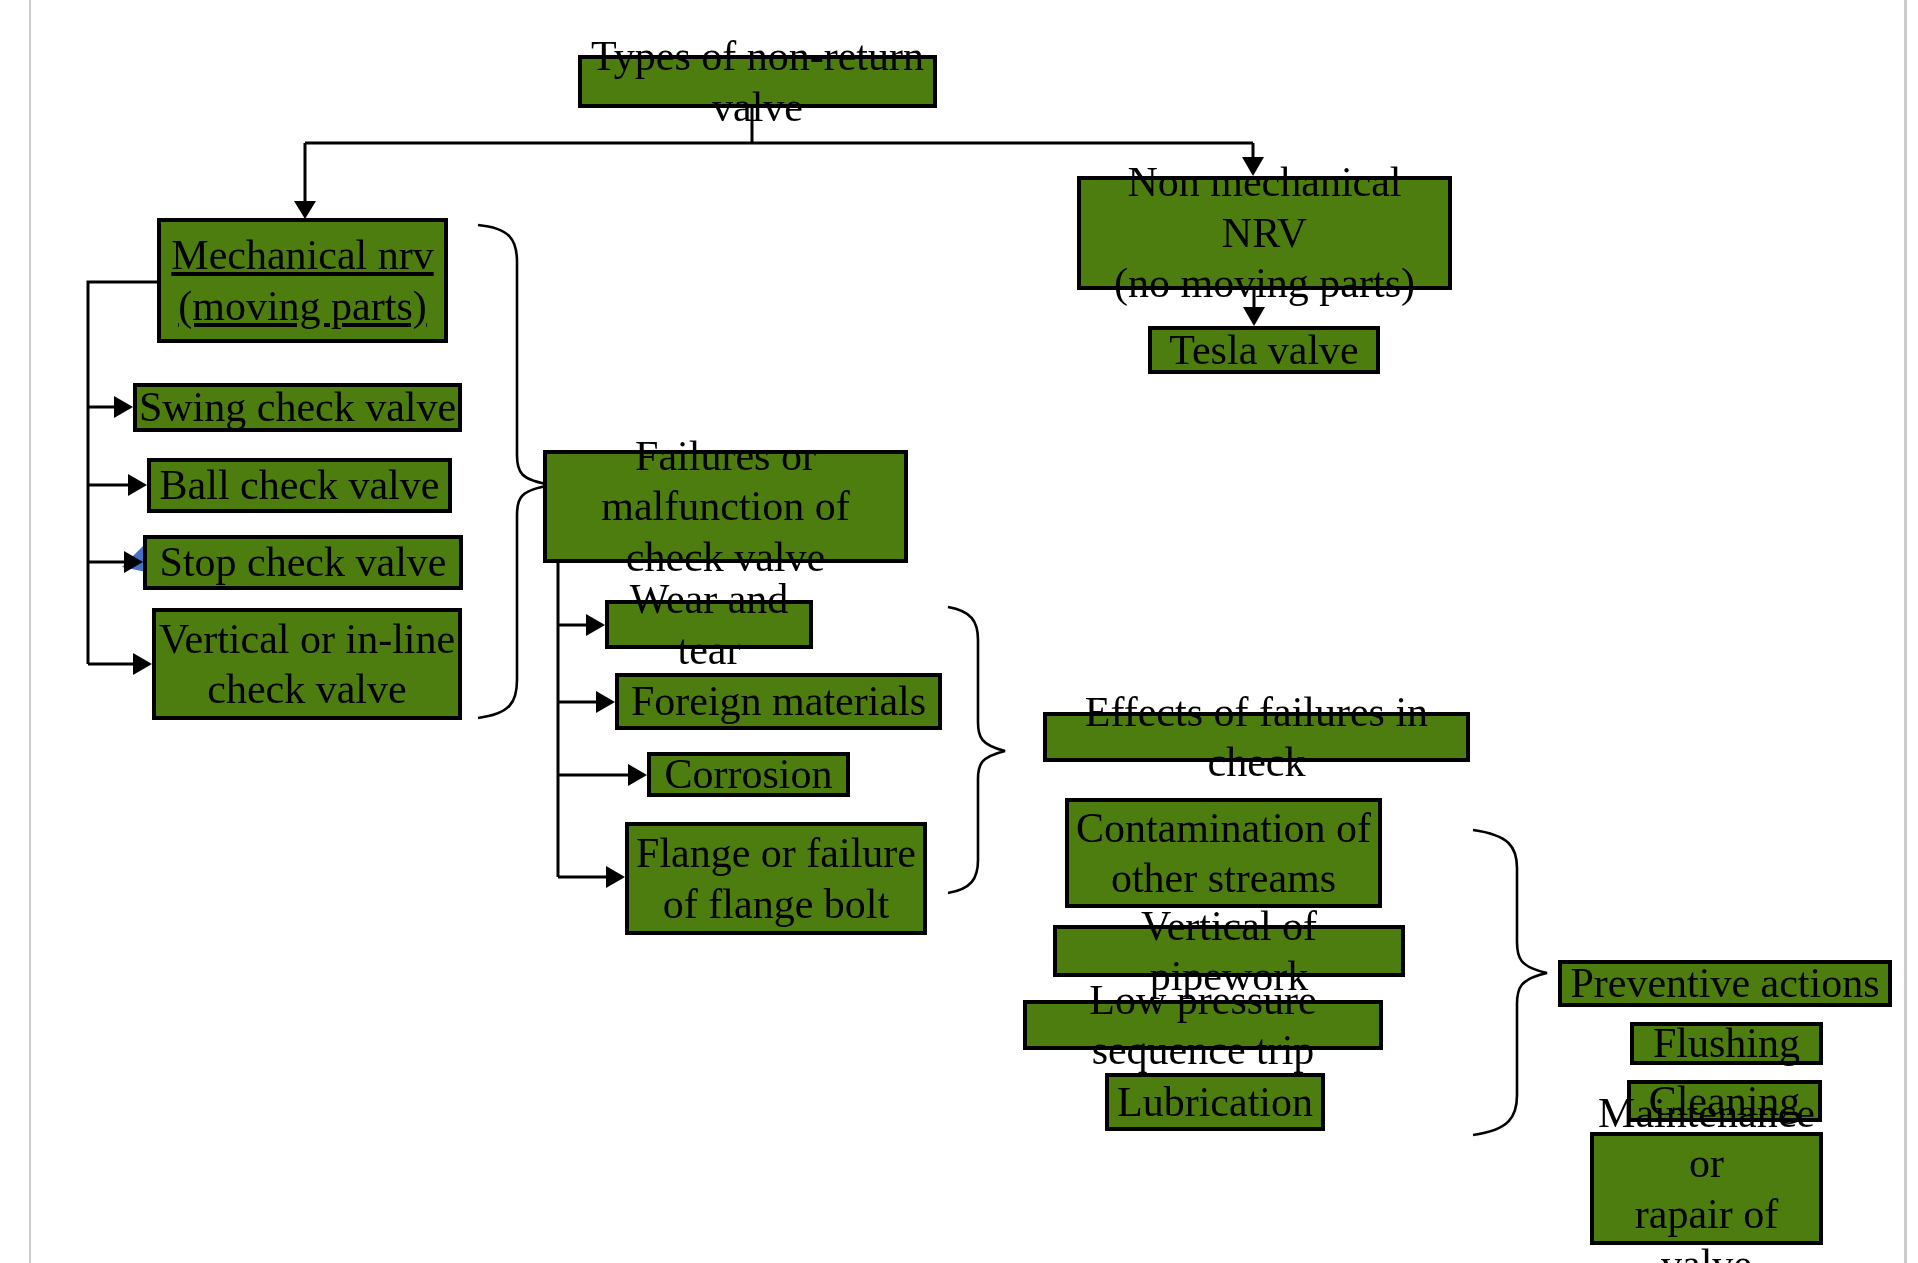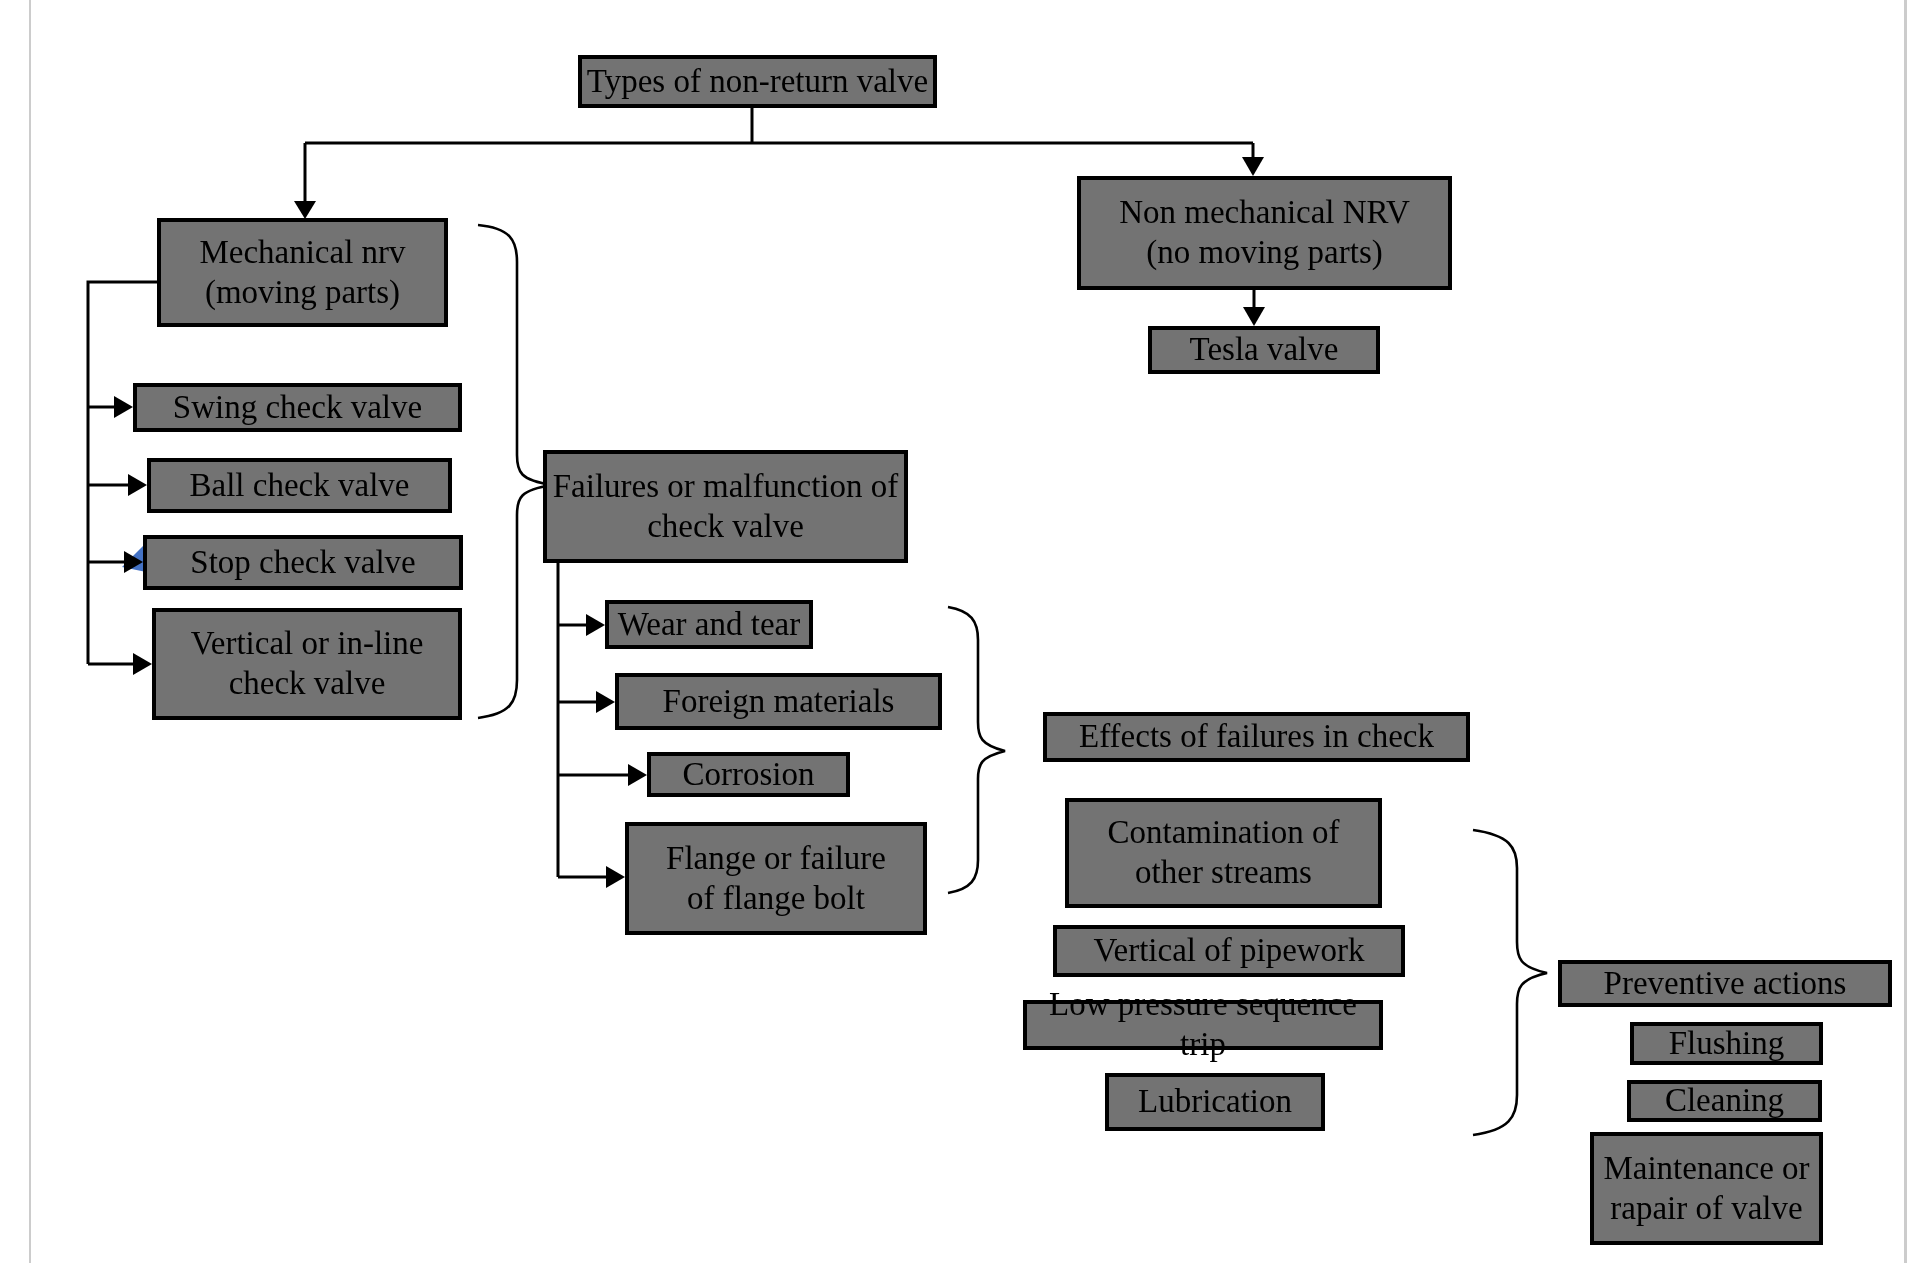--- a/index.html
+++ b/index.html
@@ -27,27 +27,27 @@
   svg.wires {
     position: absolute;
     left: 0; top: 0;
     width: 1918px;
     height: 1263px;
   }
   .node {
     position: absolute;
     box-sizing: border-box;
     border: 4px solid #000000;
-    background: #737373;
+    background: #4d7c0f;
     color: #000000;
     display: flex;
     align-items: center;
     justify-content: center;
     text-align: center;
-    font-size: 33px;
+    font-size: 42px;
     line-height: 1.2;
     white-space: pre-line;
   }
 </style>
 </head>
 <body>
 
 <div id="canvas">
 
   <div class="page-edge" id="edge-left"></div>
@@ -92,21 +92,21 @@
       <polygon points="133,653 133,675 152,664"></polygon>
       <polygon points="586,614 586,636 605,625"></polygon>
       <polygon points="596,691 596,713 615,702"></polygon>
       <polygon points="628,764 628,786 647,775"></polygon>
       <polygon points="606,866 606,888 625,877"></polygon>
     </g>
   </svg>
 
   <div class="node" style="left:578px; top:55px; width:359px; height:53px;">Types of non-return valve</div>
 
-  <div class="node" style="left:157px; top:218px; width:291px; height:109px;">Mechanical nrv
+  <div class="node" style="left:157px; top:218px; width:291px; height:125px;text-decoration:underline;">Mechanical nrv
 (moving parts)</div>
 
   <div class="node" style="left:133px; top:383px; width:329px; height:49px;">Swing check valve</div>
 
   <div class="node" style="left:147px; top:458px; width:305px; height:55px;">Ball check valve</div>
 
   <div class="node" style="left:143px; top:535px; width:320px; height:55px;">Stop check valve</div>
 
   <div class="node" style="left:152px; top:608px; width:310px; height:112px;">Vertical or in-line
 check valve</div>

